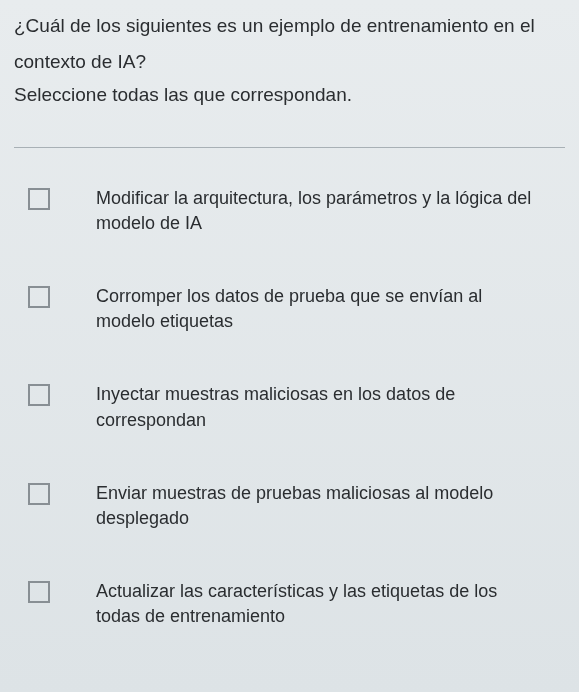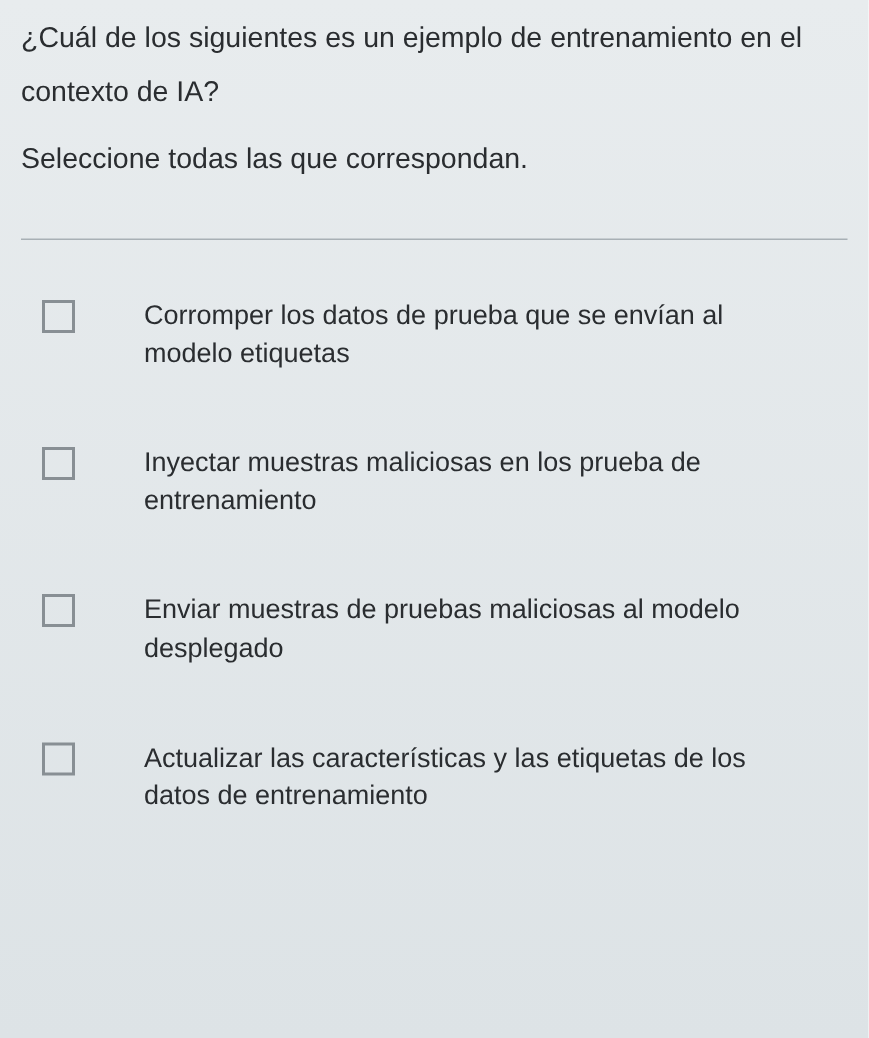--- a/index.html
+++ b/index.html
@@ -22,21 +22,20 @@
     .question-text {
       font-size: 19px;
       line-height: 1.9;
       color: #2a2d30;
       font-weight: 400;
     }
     .instruction-text {
       font-size: 19px;
       line-height: 1.6;
       color: #2a2d30;
-      margin-top: 12px;
       font-weight: 400;
     }
     .divider {
       border: none;
       border-top: 1px solid #a8b0b5;
       margin: 18px 14px 0 14px;
     }
     .options-container {
       padding: 0 14px;
     }
@@ -75,42 +74,48 @@
 
 <div class="question-header">
   <div class="question-text">¿Cuál de los siguientes es un ejemplo de entrenamiento en el contexto de IA?</div>
   <div class="instruction-text">Seleccione todas las que correspondan.</div>
 </div>
 
 <hr class="divider">
 
 <div class="options-container">
 
+  <div class="option-row">
+    <div class="checkbox-wrapper">
+      <input type="checkbox" class="checkbox" style="">
+    </div>
+    <div class="option-text">Modificar la arquitectura, los parámetros y la lógica del modelo de IA</div>
+  </div>
 
   <div class="option-row">
     <div class="checkbox-wrapper">
       <input type="checkbox" class="checkbox" style="">
     </div>
     <div class="option-text">Corromper los datos de prueba que se envían al modelo etiquetas</div>
   </div>
 
   <div class="option-row">
     <div class="checkbox-wrapper">
       <input type="checkbox" class="checkbox" style="">
     </div>
-    <div class="option-text">Inyectar muestras maliciosas en los prueba de entrenamiento</div>
+    <div class="option-text">Inyectar muestras maliciosas en los datos de correspondan</div>
   </div>
 
   <div class="option-row">
     <div class="checkbox-wrapper">
       <input type="checkbox" class="checkbox" style="">
     </div>
     <div class="option-text">Enviar muestras de pruebas maliciosas al modelo desplegado</div>
   </div>
 
   <div class="option-row">
     <div class="checkbox-wrapper">
       <input type="checkbox" class="checkbox" style="">
     </div>
-    <div class="option-text">Actualizar las características y las etiquetas de los datos de entrenamiento</div>
+    <div class="option-text">Actualizar las características y las etiquetas de los todas de entrenamiento</div>
   </div>
 
 </div>
 
 </body></html>

